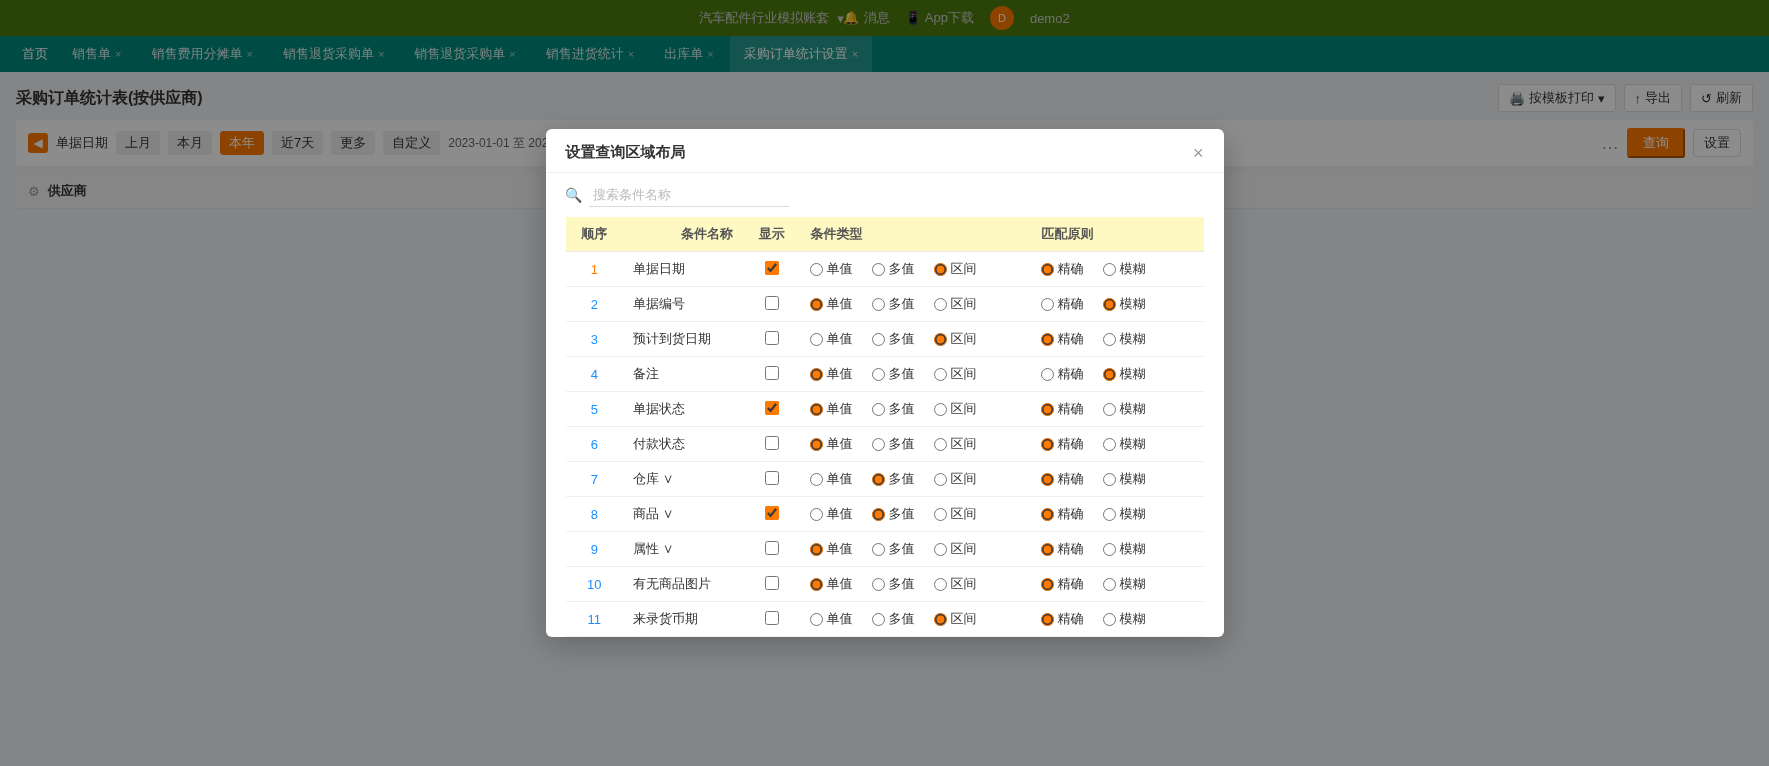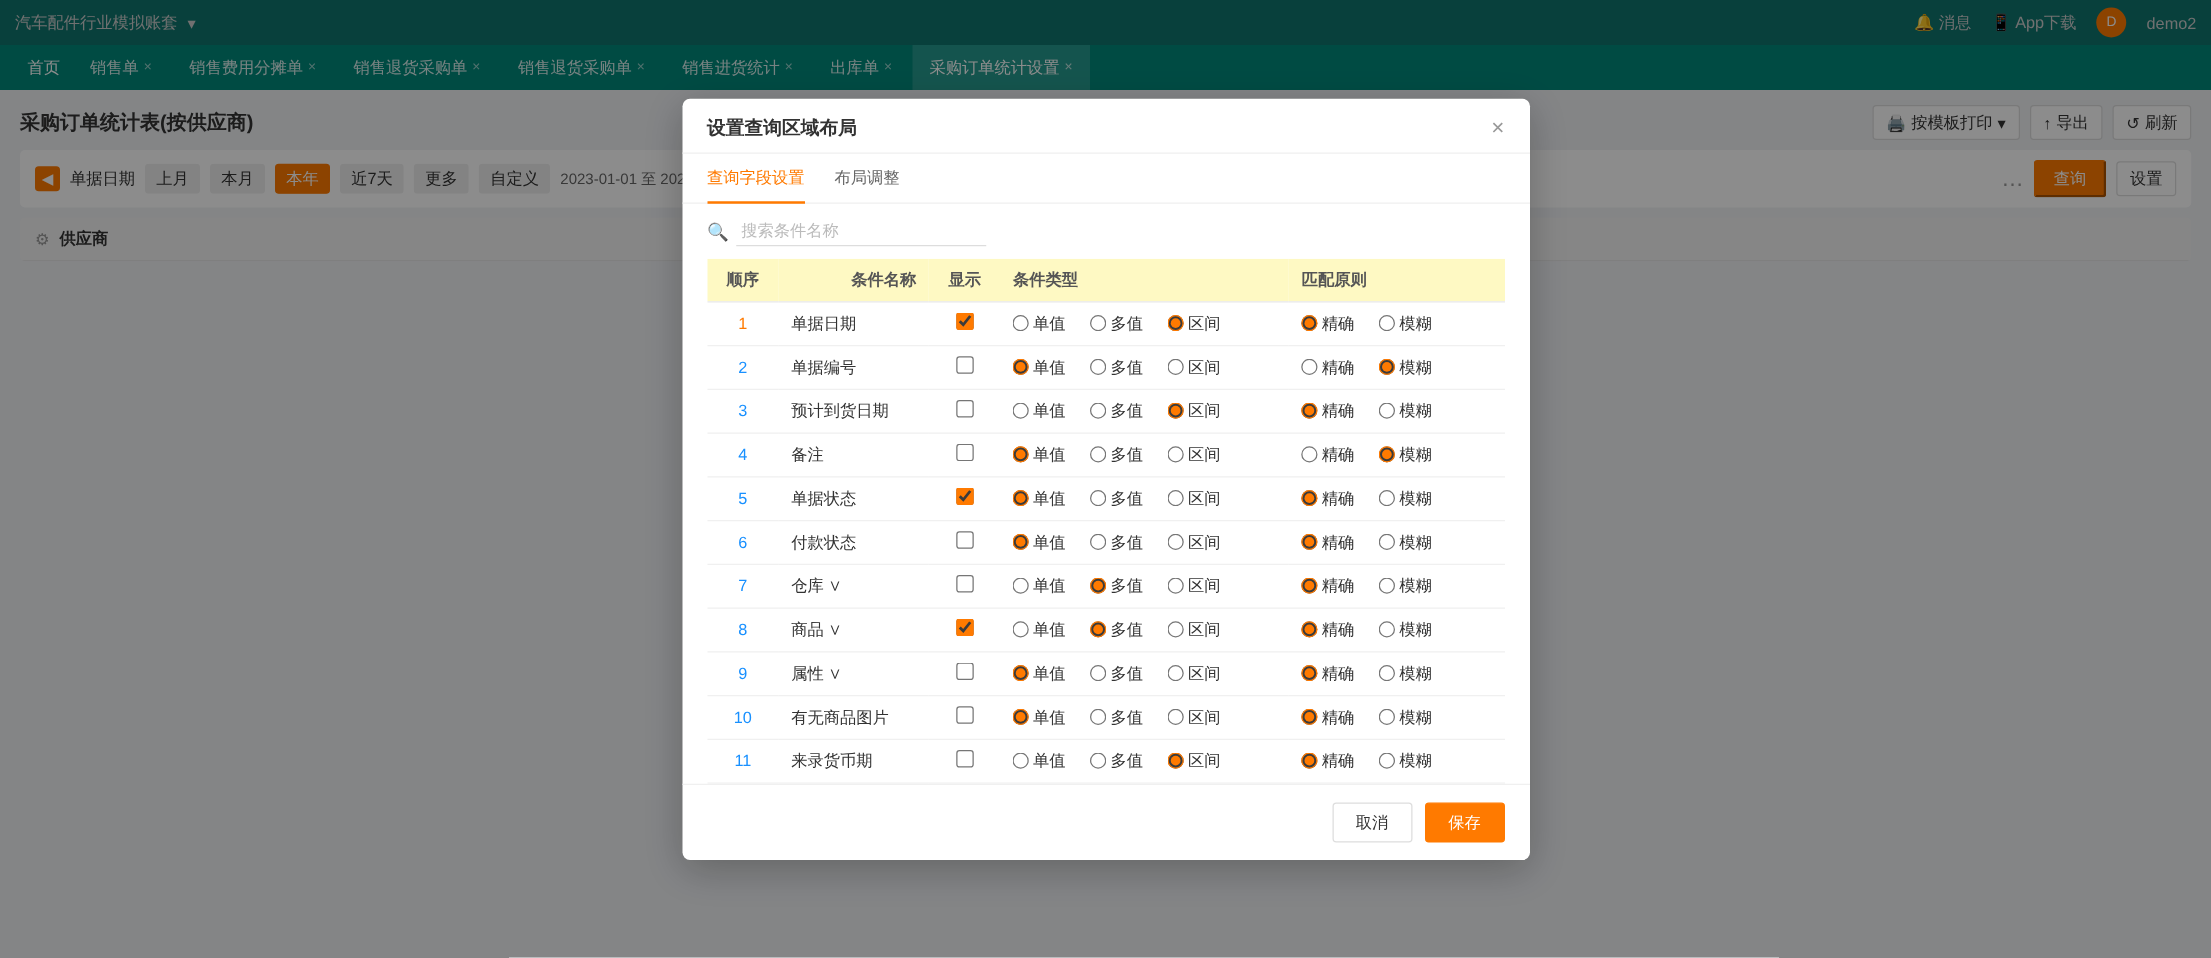--- a/index.html
+++ b/index.html
@@ -1,24 +1,24 @@
 <!DOCTYPE html>
 <html><head>
   <meta charset="utf-8">
   <style>
     * { box-sizing: border-box; margin: 0; padding: 0; }
     body { font-family: 'Microsoft YaHei', Arial, sans-serif; font-size: 13px; background: #f0f2f5; overflow: hidden; }
 
     
     .top-bar {
       height: 36px;
-      background: #0f766e;
-      display: flex;
-      align-items: center;
-      justify-content: space-between;
+      background: #4d7c0f;
+      display: flex;
+      align-items: center;
+      justify-content: center;
       padding: 0 12px;
       color: #ccc;
     }
     .top-bar-left { display: flex; align-items: center; gap: 8px; font-size: 13px; }
     .top-bar-right { display: flex; align-items: center; gap: 16px; font-size: 13px; }
 
     
     .page-content {
       padding: 12px 16px;
       position: relative;
@@ -344,28 +344,20 @@
 </div>
 
 <div class="overlay">
   <div class="modal">
 
     <div class="modal-header">
       <span class="modal-title">设置查询区域布局</span>
       <span class="modal-close">×</span>
     </div>
 
-    <div class="modal-tabs">
-      <div class="modal-tab active">
-        <span>查询字段设置</span>
-      </div>
-      <div class="modal-tab">
-        <span>布局调整</span>
-      </div>
-    </div>
 
     <div class="modal-search">
       <span class="search-icon-modal">🔍</span>
       <input type="text" placeholder="搜索条件名称" style="">
     </div>
 
     <div class="modal-table-wrap">
       <table class="modal-table">
         <thead>
           <tr>
@@ -759,18 +751,14 @@
                     <input type="radio" name="match_10" style="">
                     <span>模糊</span>
                   </label>
                 </div>
               </td>
             </tr>
           </tbody>
       </table>
     </div>
 
-    <div class="modal-footer">
-      <button class="btn-cancel">取消</button>
-      <button class="btn-save">保存</button>
-    </div>
   </div>
 </div>
 
 </body></html>

